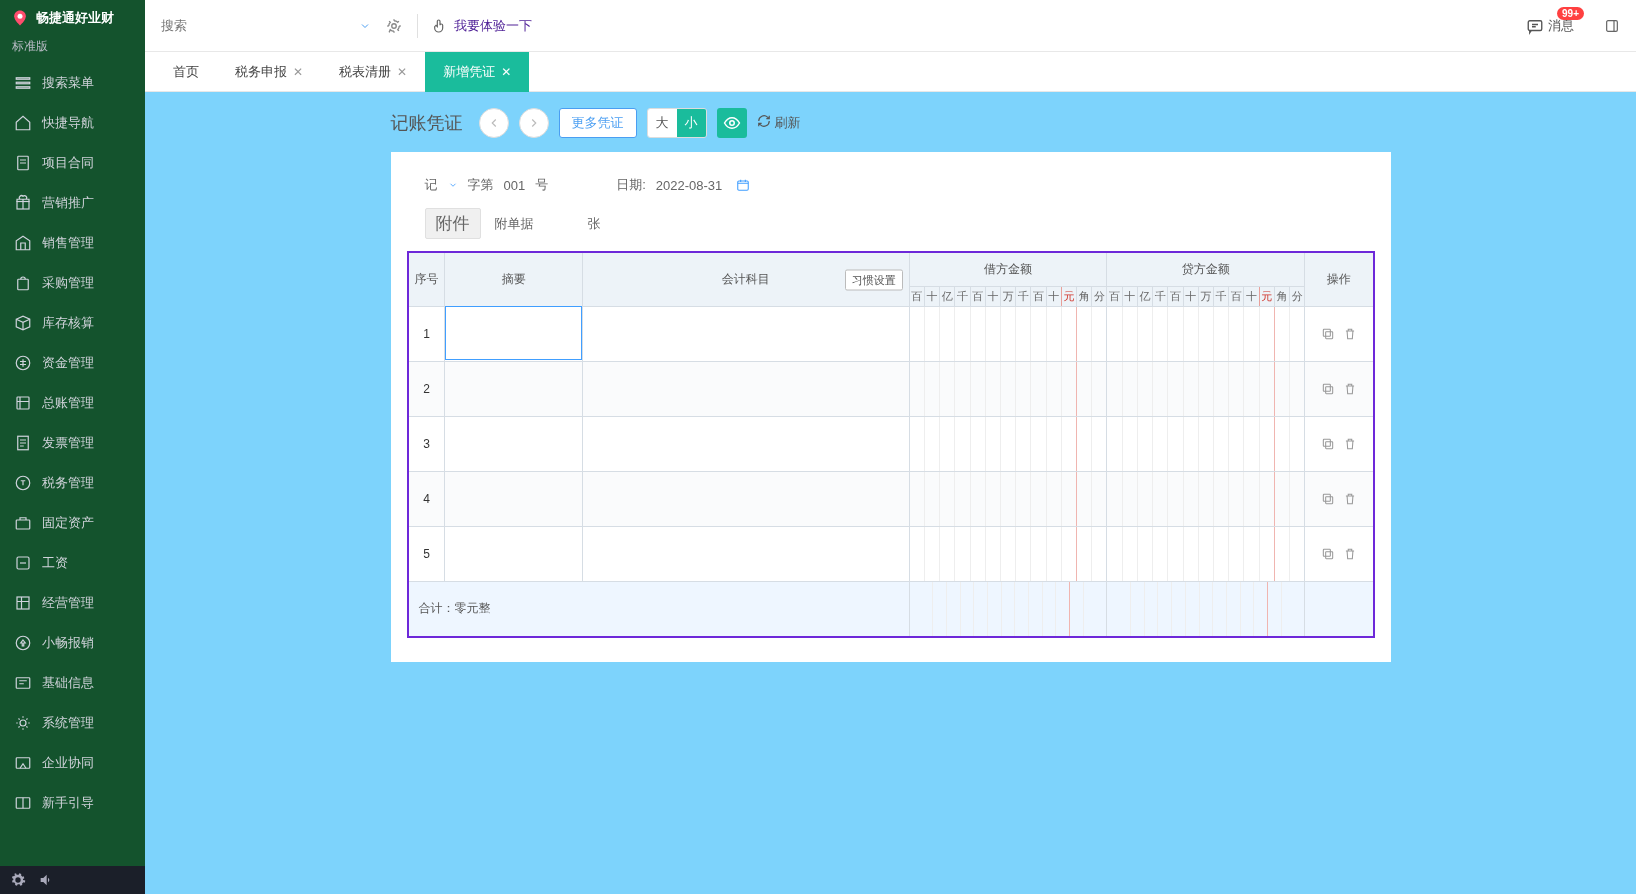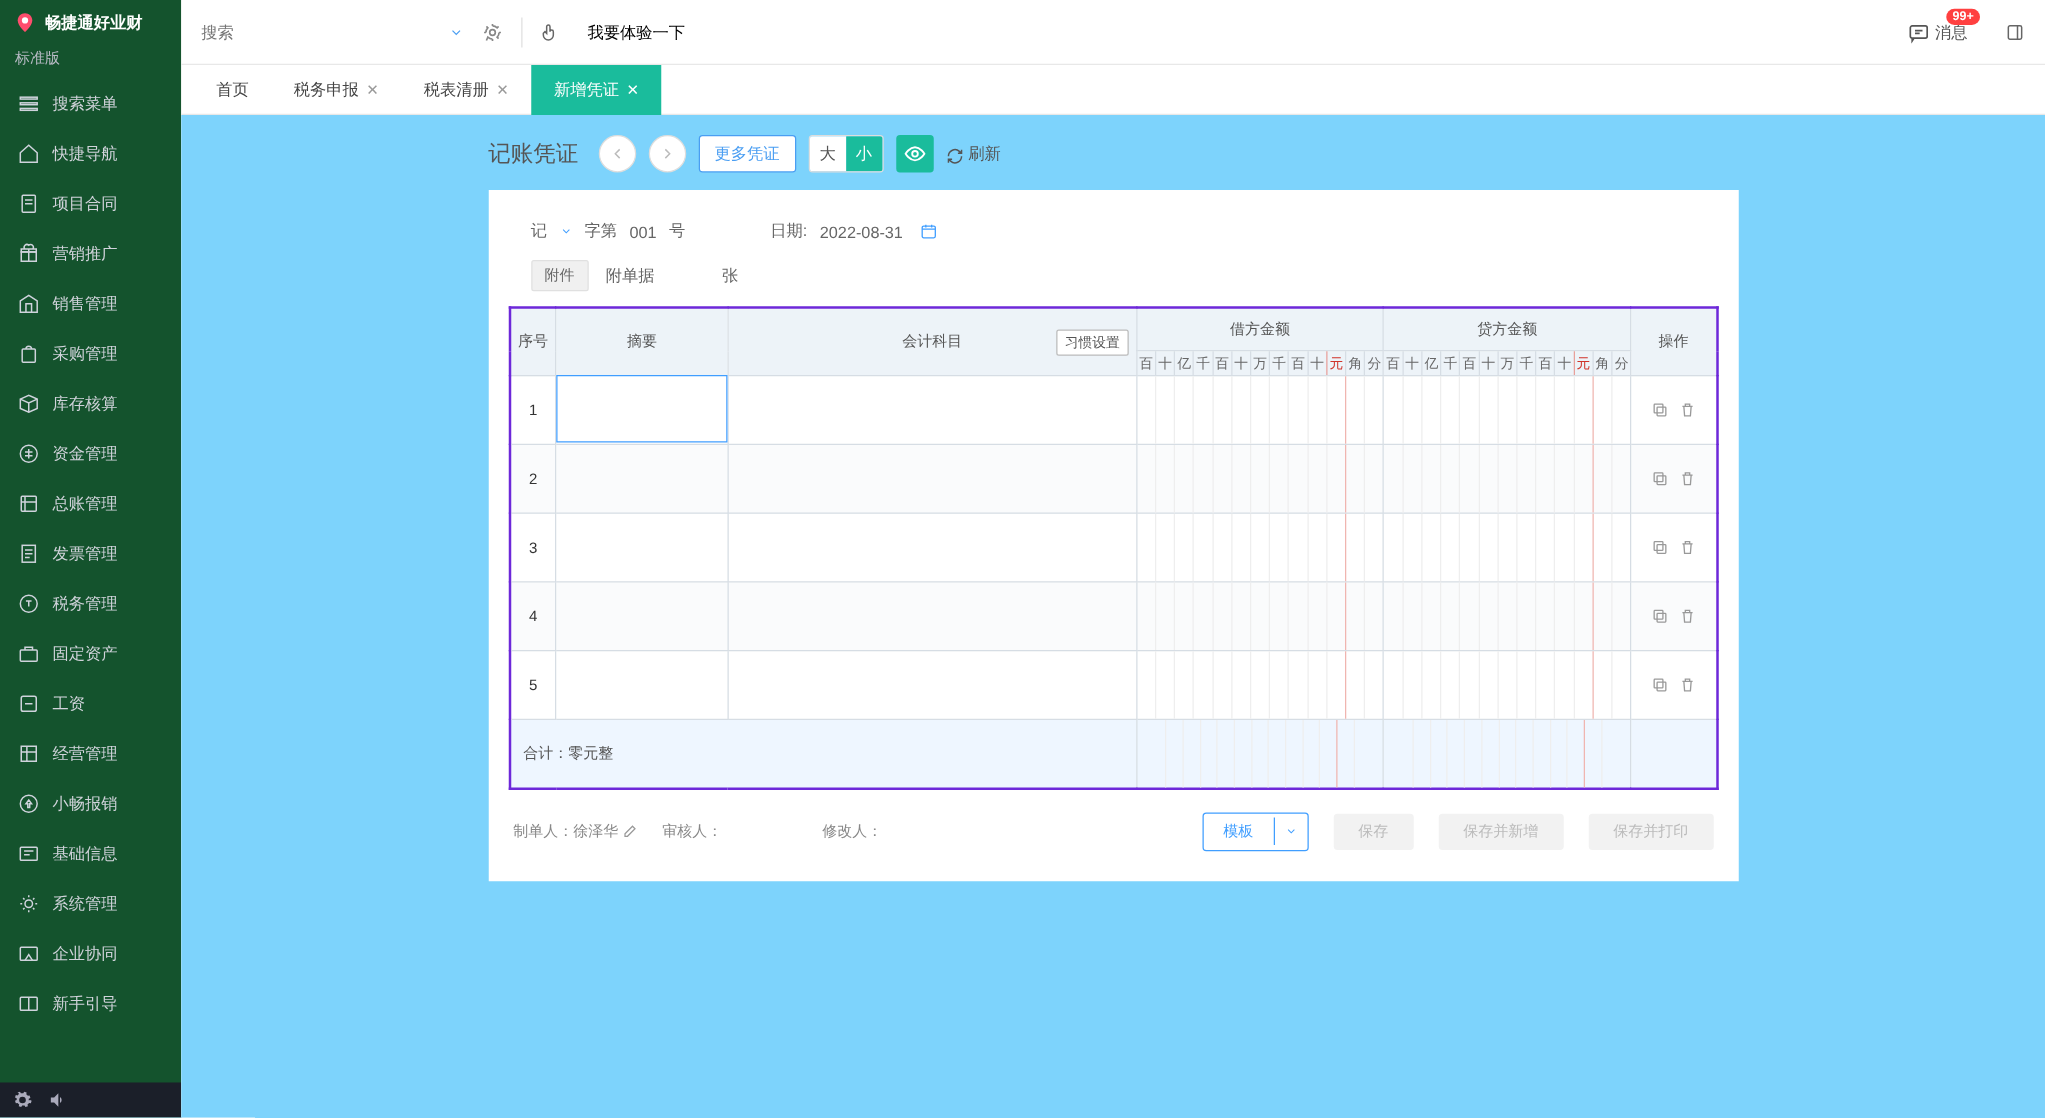--- a/index.html
+++ b/index.html
@@ -21,21 +21,21 @@
 
 .main { flex: 1; display: flex; flex-direction: column; background: #fff; position: relative; }
 
 
 .topbar { height: 52px; display: flex; align-items: center; padding: 0 16px; border-bottom: 1px solid #e8e8e8; gap: 14px; }
 .search-pill { display: flex; align-items: center; gap: 6px; padding: 4px 0; min-width: 210px; }
 .search-pill input { border: none; outline: none; font-size: 13px; flex: 1; background: transparent; }
 .chev-down { color: #4a9ef2; }
 .gear { color: #888; }
 .vsep { width: 1px; height: 24px; background: #e0e0e0; }
-.try-link { display: flex; align-items: center; gap: 22px; color: #000000; cursor: pointer; text-align: center; }
+.try-link { display: flex; align-items: center; gap: 6px; color: #4c1d95; cursor: pointer; text-align: center; }
 .top-spacer { flex: 1; }
 .msg-btn { display: flex; align-items: center; gap: 4px; color: #555; cursor: pointer; position: relative; }
 .badge { position: absolute; top: -10px; right: -10px; background: #ff4040; color: #fff; font-size: 10px; padding: 1px 5px; border-radius: 8px; font-weight: bold; }
 .side-icon { color: #666; }
 
 
 .tabs { height: 40px; display: flex; align-items: center; border-bottom: 1px solid #e8e8e8; padding-left: 10px; }
 .tab { padding: 0 18px; height: 40px; display: flex; align-items: center; gap: 6px; cursor: pointer; font-size: 13px; color: #444; }
 .tab .close { color: #999; font-size: 12px; }
 .tab.active { background: #1abc9c; color: #fff; }
@@ -46,29 +46,29 @@
 .content-inner { width: 100%; max-width: 1000px; }
 
 .toolbar { display: flex; align-items: center; gap: 10px; padding: 6px 0 14px 0; }
 .title { font-size: 18px; font-weight: 500; color: #555; margin-right: 6px; position: relative; }
 .nav-circle { width: 30px; height: 30px; border: 1px solid #ddd; border-radius: 50%; display: inline-flex; align-items: center; justify-content: center; color: #bbb; cursor: pointer; background: #fff; }
 .btn-more { border: 1px solid #4a9ef2; color: #4a9ef2; background: #fff; padding: 5px 12px; border-radius: 3px; cursor: pointer; font-size: 13px; }
 .size-toggle { display: flex; border: 1px solid #ddd; border-radius: 3px; overflow: hidden; }
 .size-btn { padding: 5px 8px; background: #fff; cursor: pointer; font-size: 13px; color: #555; }
 .size-btn.on { background: #1abc9c; color: #fff; }
 .eye-btn { width: 30px; height: 30px; background: #1abc9c; border-radius: 3px; display: inline-flex; align-items: center; justify-content: center; cursor: pointer; }
-.refresh { display: flex; align-items: flex-end; gap: 4px; color: #555; cursor: pointer; }
+.refresh { display: flex; align-items: flex-start; gap: 4px; color: #555; cursor: pointer; }
 
 .card { background: #fff; padding: 18px 16px 24px 16px; }
 .voucher-head { display: flex; align-items: center; gap: 10px; font-size: 13px; color: #666; padding: 6px 0 10px 18px; }
 .vh-spacer { width: 48px; }
 .vh-field { color: #409eff; }
 .cal-icon { color: #409eff; margin-left: 4px; }
 .attach-row { display: flex; align-items: center; gap: 14px; padding: 4px 0 12px 18px; color: #666; }
-.attach-btn { background: #f0f0f0; border: 1px solid #e0e0e0; padding: 3px 10px; border-radius: 2px; cursor: pointer; font-size: 12px; color: #666; }
+.attach-btn { background: #f0f0f0; border: 1px solid #e0e0e0; padding: 3px 10px; border-radius: 2px; cursor: pointer; font-size: 17px; color: #666; }
 
 
 .vt { border: 2px solid #6d28d9; border-collapse: collapse; width: 100%; table-layout: fixed; }
 .vt th, .vt td { border: 1px solid #d6dde4; text-align: center; font-size: 12px; }
 .vt thead th { background: #edf3f8; padding: 8px 4px; color: #555; font-weight: normal; }
 .vt .seq-col { width: 36px; }
 .vt .sum-col { width: 132px; }
 .vt .acc-col { width: 314px; }
 .vt .amt-col { width: 190px; }
 .vt .op-col { width: 66px; }
@@ -787,36 +787,17 @@
                       <span></span>
                       <span class="redline"></span>
                       <span></span>
                     </div>
                   </td>
                   <td></td>
                 </tr>
               </tbody>
         </table>
 
-        <div class="foot-row">
-          <span><span>制单人：</span><span>徐泽华</span> <svg style="display:inline;vertical-align:-2px" width="12" height="12" viewBox="0 0 24 24" fill="none" stroke="#999" stroke-width="2">
-                  <path d="M4 20h4L20 8l-4-4L4 16v4z"></path>
-                </svg></span>
-          <span>审核人：</span>
-          <span style="margin-left:60px;">修改人：</span>
-          <div class="fill"></div>
-          <div class="tpl-btn">
-            <span class="l">模板</span>
-            <span class="r">
-                  <svg width="10" height="10" viewBox="0 0 24 24" fill="none" stroke="currentColor" stroke-width="2">
-                    <path d="M6 9l6 6 6-6"></path>
-                  </svg>
-                </span>
-          </div>
-          <span class="foot-btn">保存</span>
-          <span class="foot-btn">保存并新增</span>
-          <span class="foot-btn">保存并打印</span>
-        </div>
       </div>
       </div>
     </div>
   </div>
 </div>
 
 </body></html>

